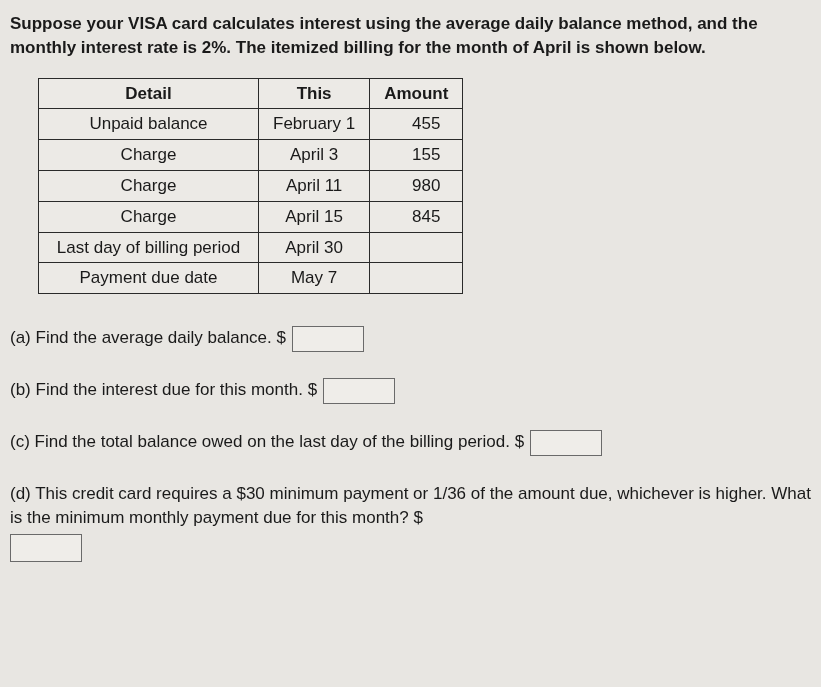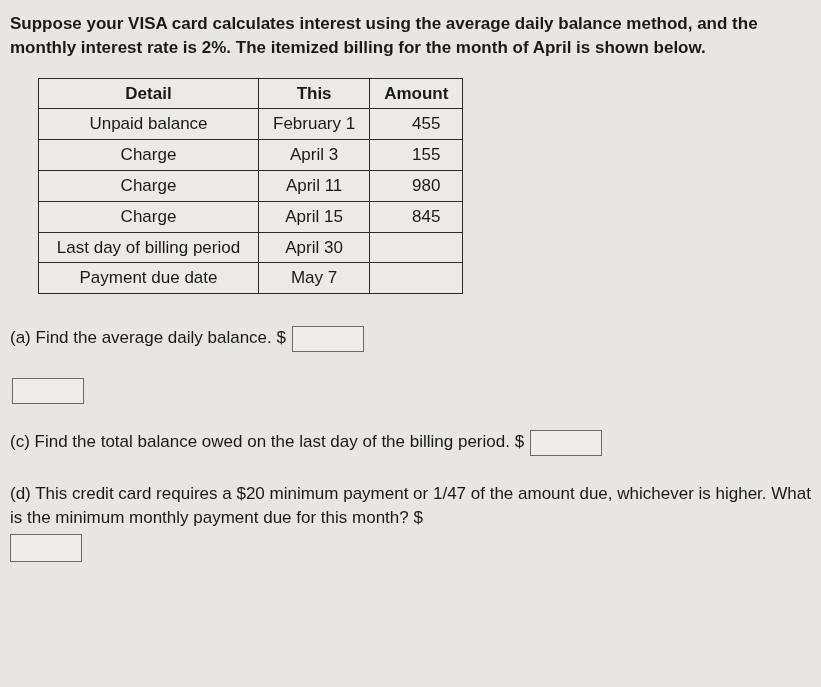--- a/index.html
+++ b/index.html
@@ -128,24 +128,25 @@
   </tbody>
     </table>
 </div>
 
 <div class="question">
   <span>(a) Find the average daily balance. $</span>
   <span class="input-box"></span>
 </div>
 
 <div class="question">
+  <span>(b) Find the interest due for this month. $</span>
   <span class="input-box"></span>
 </div>
 
 <div class="question">
   <span>(c) Find the total balance owed on the last day of the billing period. $</span>
   <span class="input-box"></span>
 </div>
 
 <div class="question question-d">
-  <span class="line1">(d) This credit card requires a $20 minimum payment or 1/47 of the amount due, whichever is higher. What is the minimum monthly payment due for this month? $</span>
+  <span class="line1">(d) This credit card requires a $30 minimum payment or 1/36 of the amount due, whichever is higher. What is the minimum monthly payment due for this month? $</span>
   <span class="input-d-box"></span>
 </div>
 
 </body></html>

